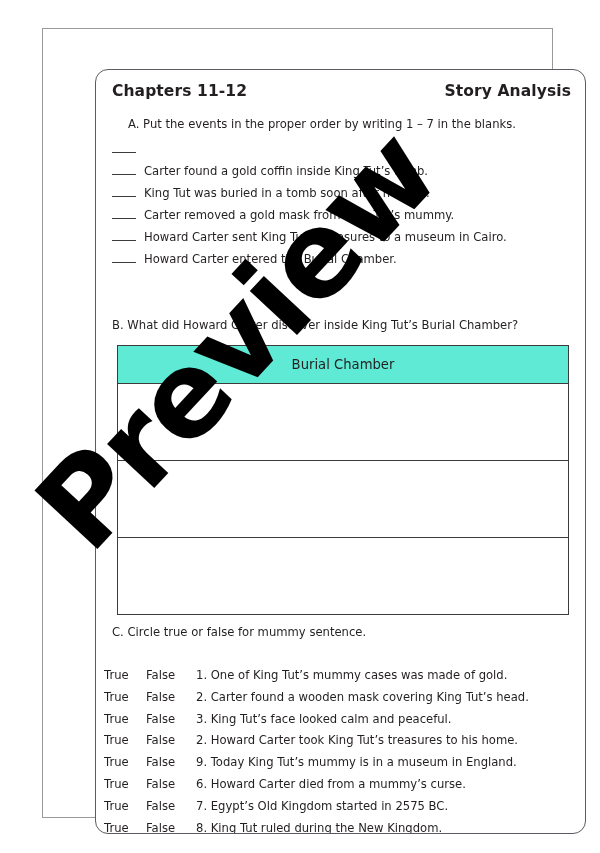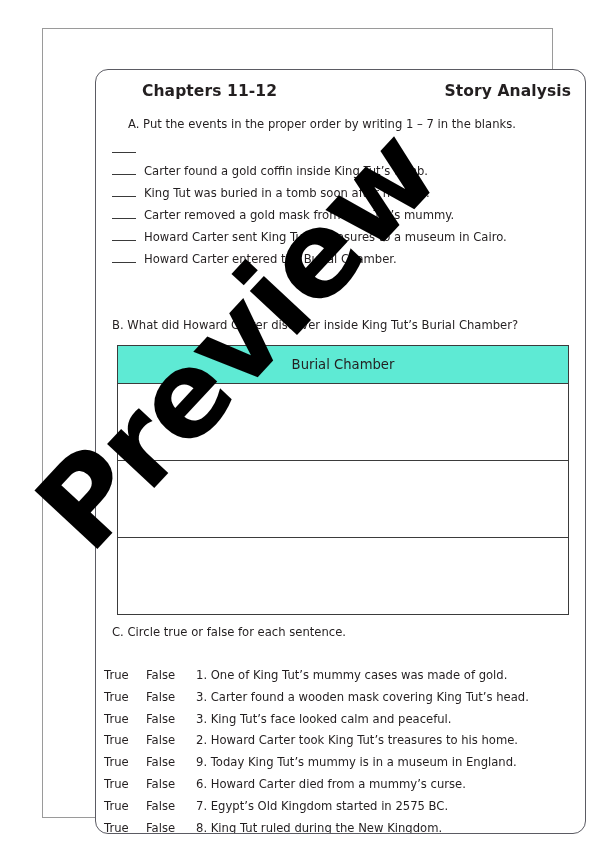--- a/index.html
+++ b/index.html
@@ -48,21 +48,20 @@
     width: 459px;
     display: flex;
     justify-content: space-between;
     align-items: baseline;
   }
   .sheet-header .ttl {
     font-size: 15.5px;
     font-weight: bold;
     letter-spacing: 0.1px;
     white-space: nowrap;
-    margin-left: 30px;
   }
 
   
   .prompt {
     position: absolute;
     left: 16px;
     font-size: 11.6px;
     line-height: 1.2;
     white-space: nowrap;
   }
@@ -211,32 +210,32 @@
         </tr>
         <tr>
           <td></td>
         </tr>
         <tr>
           <td></td>
         </tr>
       </tbody>
     </table>
 
-    <div class="prompt" style="top:556px;">C. Circle true or false for each sentence.</div>
+    <div class="prompt" style="top:556px;">C. Circle true or false for mummy sentence.</div>
 
     <div id="section-c-list">
       <div class="tf-row">
         <span class="tf-true">True</span>
         <span class="tf-false">False</span>
         <span class="tf-statement">1. One of King Tut’s mummy cases was made of gold.</span>
       </div>
       <div class="tf-row">
         <span class="tf-true">True</span>
         <span class="tf-false">False</span>
-        <span class="tf-statement">3. Carter found a wooden mask covering King Tut’s head.</span>
+        <span class="tf-statement">2. Carter found a wooden mask covering King Tut’s head.</span>
       </div>
       <div class="tf-row">
         <span class="tf-true">True</span>
         <span class="tf-false">False</span>
         <span class="tf-statement">3. King Tut’s face looked calm and peaceful.</span>
       </div>
       <div class="tf-row">
         <span class="tf-true">True</span>
         <span class="tf-false">False</span>
         <span class="tf-statement">2. Howard Carter took King Tut’s treasures to his home.</span>

